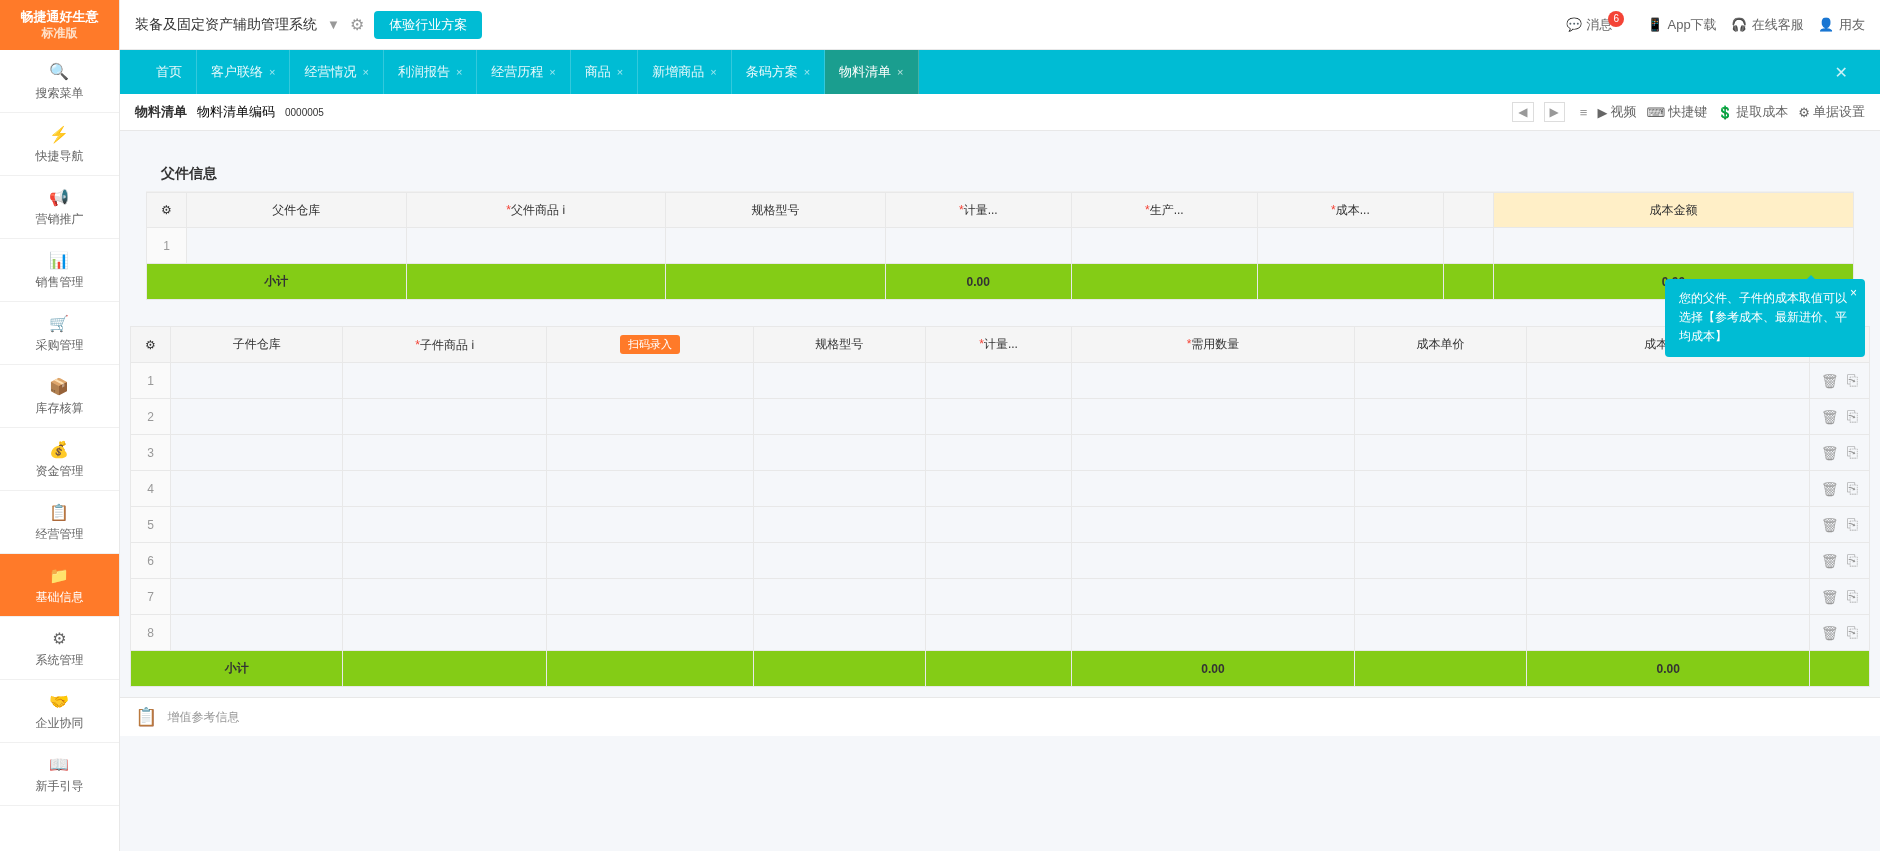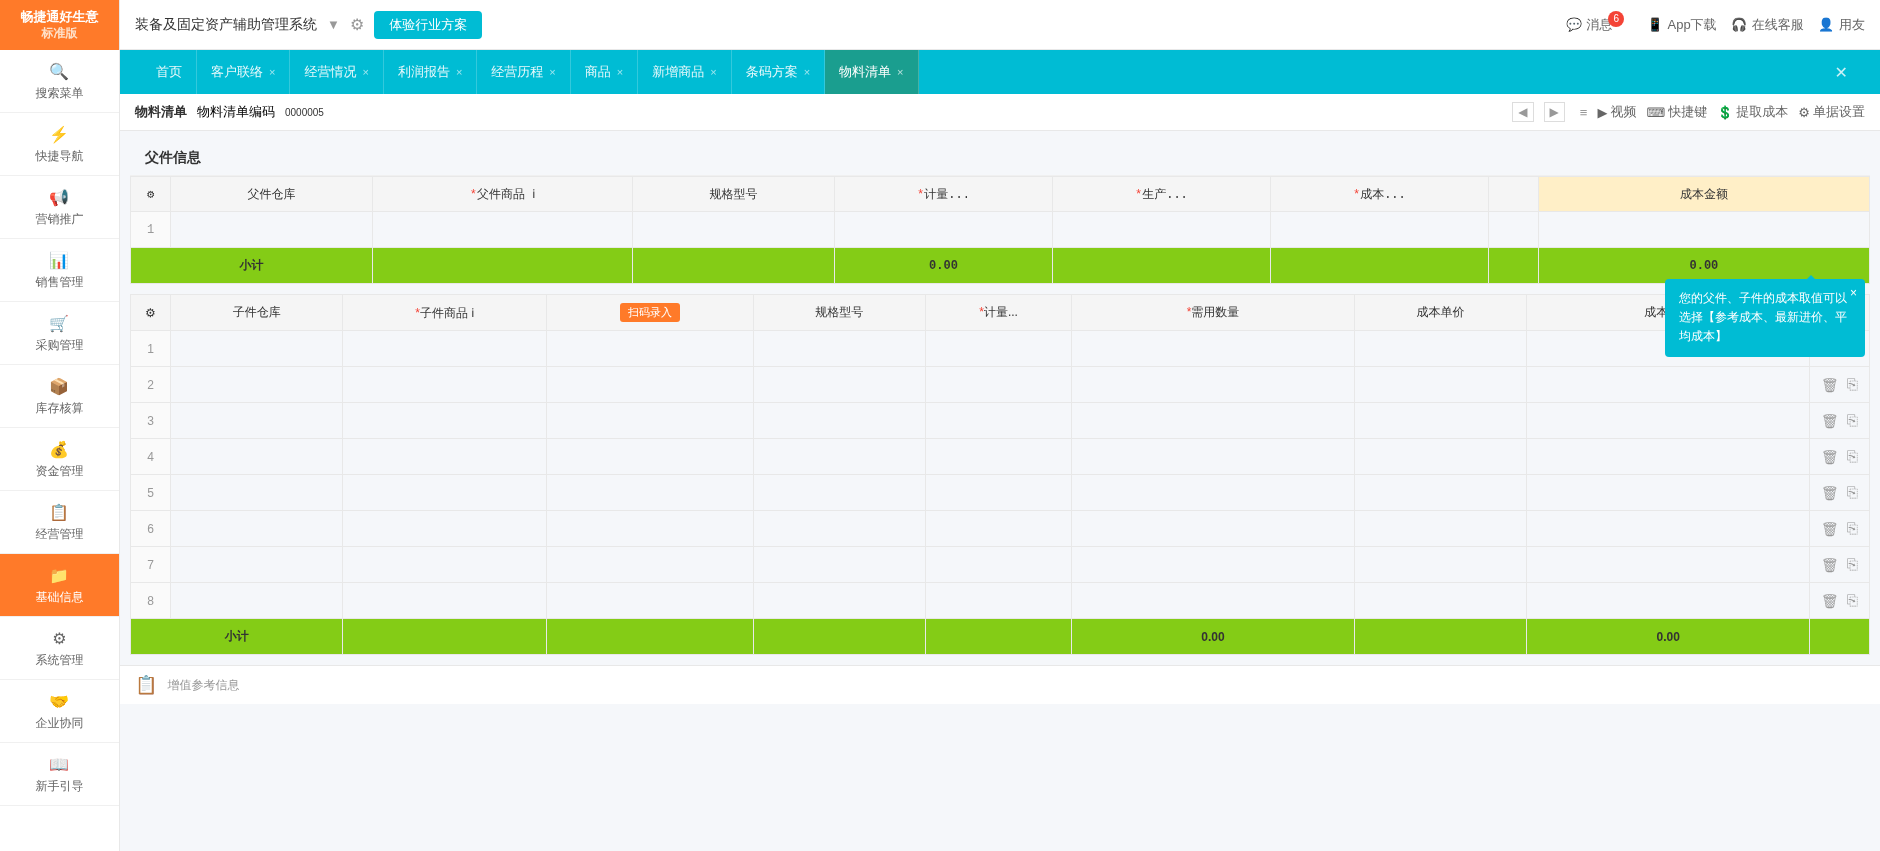--- a/index.html
+++ b/index.html
@@ -426,21 +426,21 @@
       </div>
     </div>
 
     <div style="position:relative;">
       <div class="tooltip-box">
         <span class="tooltip-close">×</span>
         <span>您的父件、子件的成本取值可以选择【参考成本、最新进价、平均成本】</span>
       </div>
     </div>
 
-    <div style="margin:10px;font-family:Liberation Mono, monospace;">
+    <div style="margin:26px;">
       <div class="section-title">父件信息</div>
       <table class="data-table">
         <thead>
           <tr>
             <th class="gear-th">⚙</th>
             <th>父件仓库</th>
             <th><span style="color:#f44336">*</span>父件商品 ℹ</th>
             <th>规格型号</th>
             <th><span style="color:#f44336">*</span>计量...</th>
             <th><span style="color:#f44336">*</span>生产...</th>

